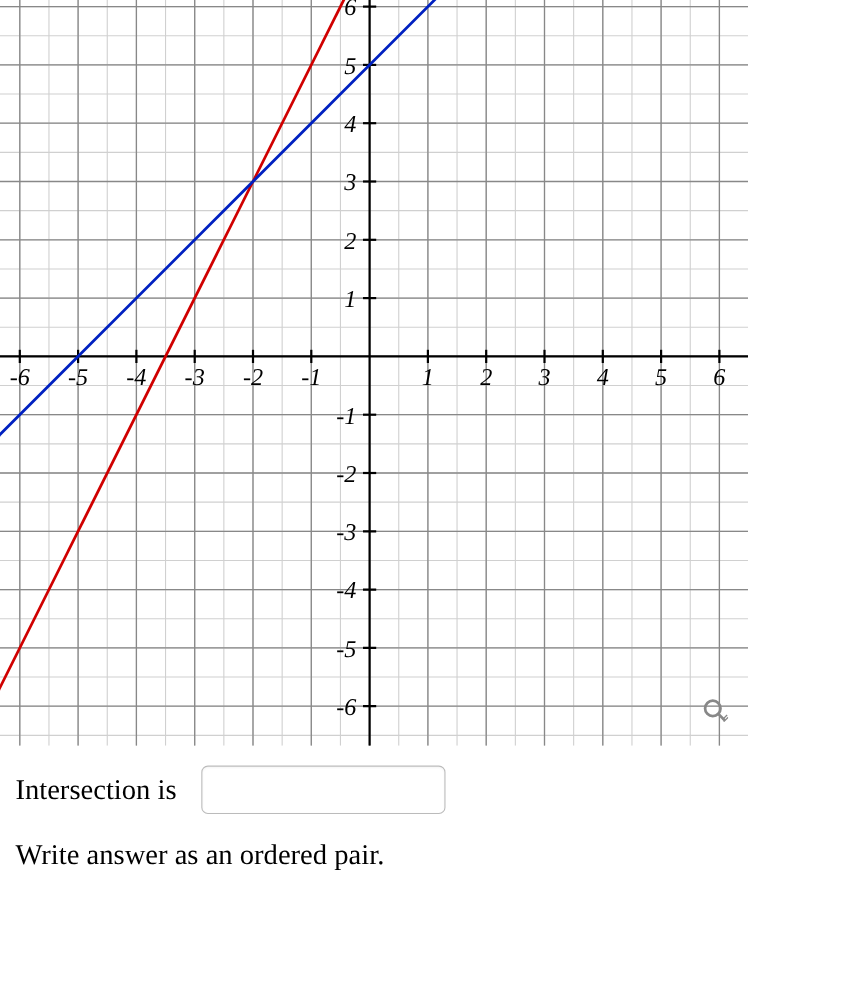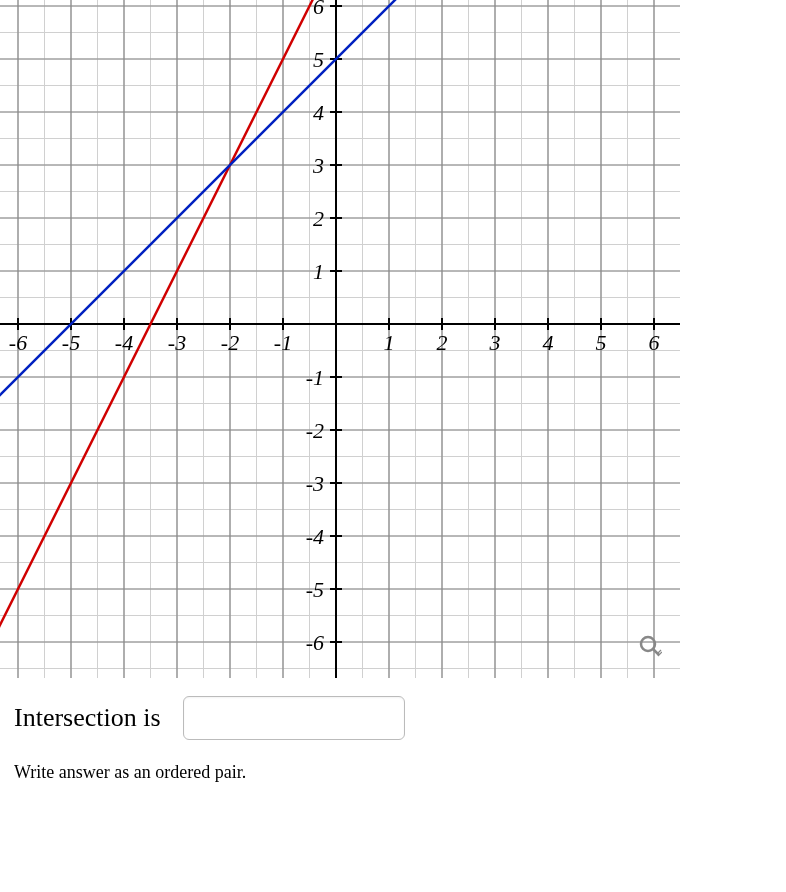--- a/index.html
+++ b/index.html
@@ -73,21 +73,21 @@
     width: 200px;
     height: 42px;
     border: 1px solid #bbb;
     border-radius: 6px;
     font-size: 22px;
     padding: 0 10px;
     box-shadow: inset 0 1px 2px rgba(0,0,0,0.05);
   }
   .instruction {
     margin: 22px 0 0 14px;
-    font-size: 18px;
+    font-size: 26px;
   }
 </style>
 </head>
 <body>
 
 <div class="container">
 
   <div class="chart-area">
     <svg class="graph" width="680" height="678" viewBox="0 0 680 678">
       <g id="grid-minor">

